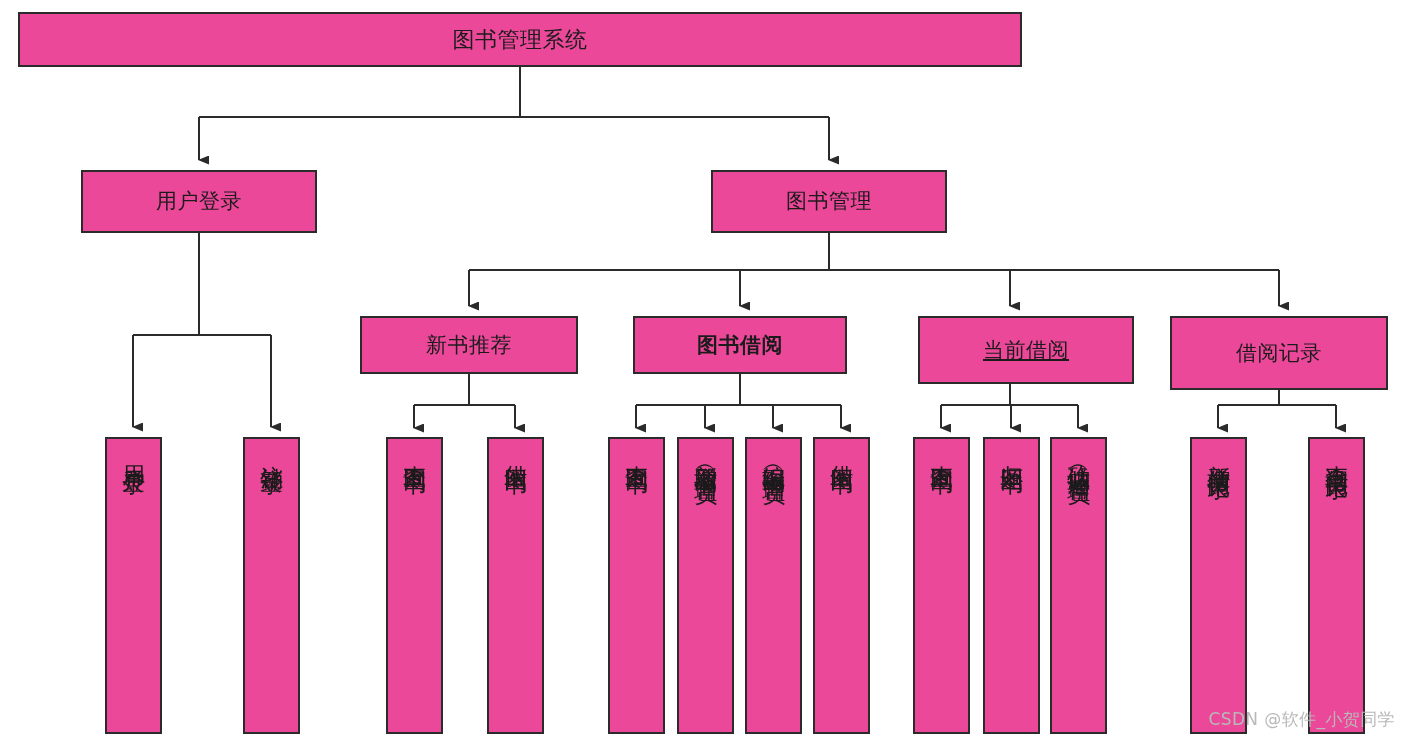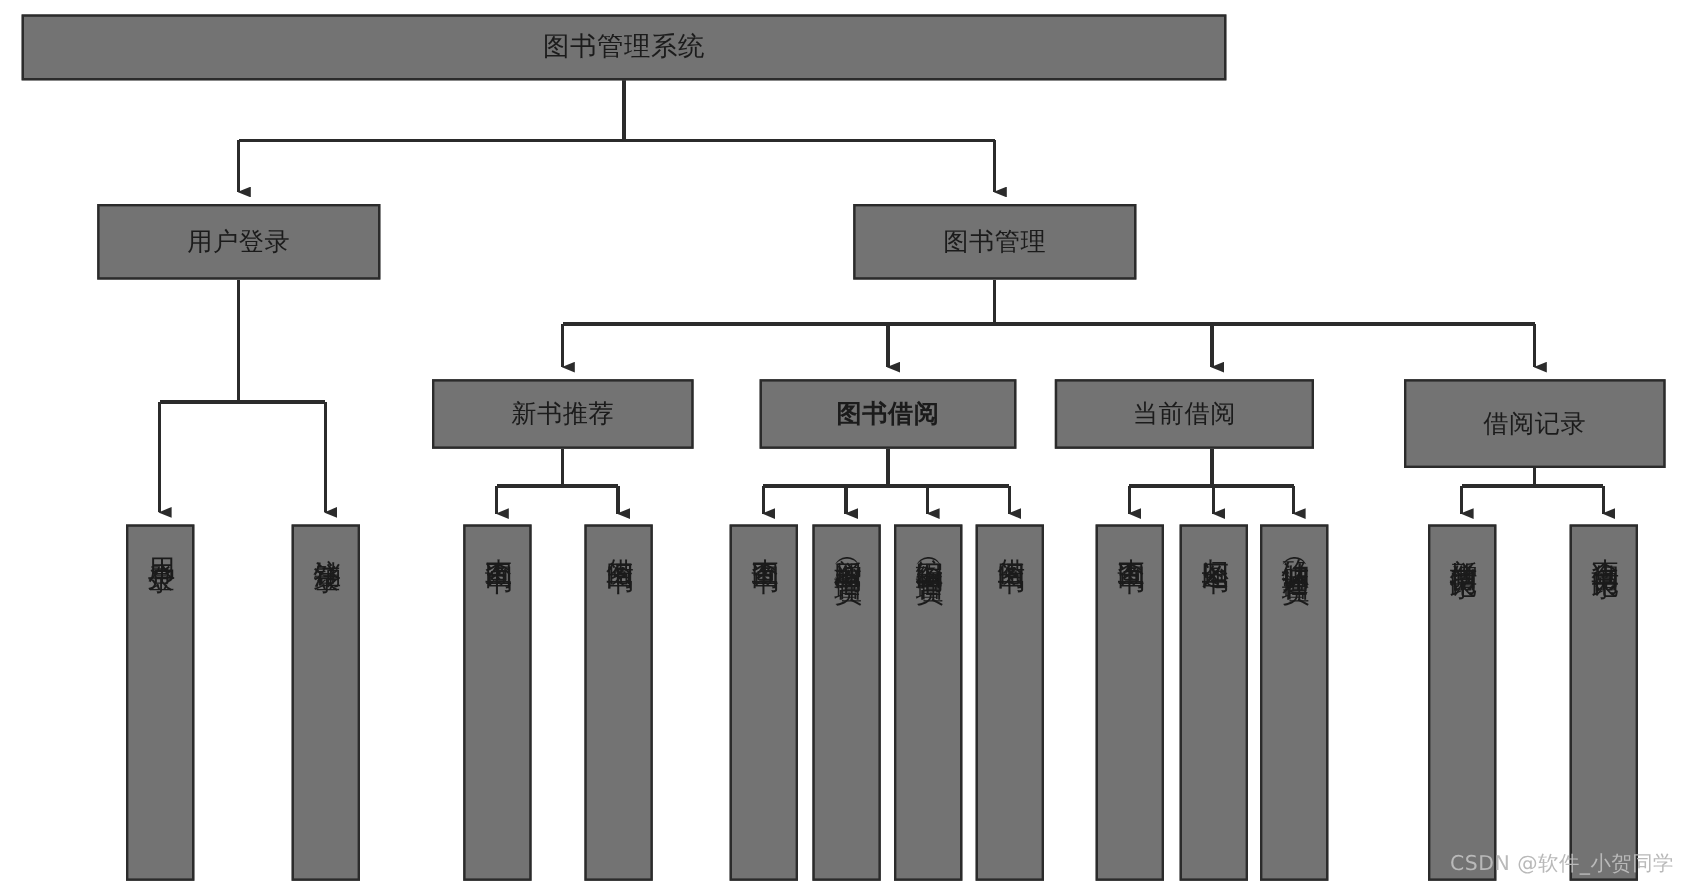--- a/index.html
+++ b/index.html
@@ -25,21 +25,21 @@
     left: 0;
     top: 0;
     width: 1405px;
     height: 747px;
     pointer-events: none;
   }
   .node {
     position: absolute;
     box-sizing: border-box;
     border: 2px solid #2b2b2b;
-    background: #737373;
+    background: #ec4899;
     display: flex;
     align-items: center;
     justify-content: center;
     color: #1b1b1b;
     z-index: 2;
   }
   .node .lbl {
     display: block;
     text-align: center;
     line-height: 1.18;
@@ -141,21 +141,21 @@
   <div class="node horiz" style="left:360px; top:316px; width:218px; height:58px;">
     <span class="lbl">新书推荐</span>
   </div>
 
   <div class="node horiz" style="left:711px; top:170px; width:236px; height:63px;">
     <span class="lbl">图书管理</span>
   </div>
   <div class="node horiz" style="left:633px; top:316px; width:214px; height:58px;font-weight:bold;">
     <span class="lbl">图书借阅</span>
   </div>
-  <div class="node horiz" style="left:879px; top:316px; width:216px; height:58px;">
+  <div class="node horiz" style="left:918px; top:316px; width:216px; height:68px;text-decoration:underline;">
     <span class="lbl">当前借阅</span>
   </div>
   <div class="node horiz" style="left:1170px; top:316px; width:218px; height:74px;">
     <span class="lbl">借阅记录</span>
   </div>
 
   <div class="node vert" style="left:105px; top:437px; width:57px; height:297px;">
     <span class="lbl">用户登录</span>
   </div>
   <div class="node vert" style="left:243px; top:437px; width:57px; height:297px;">

